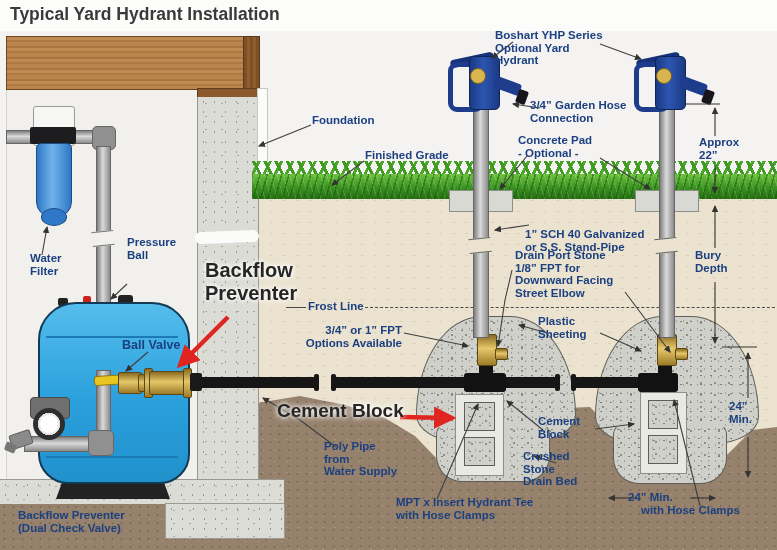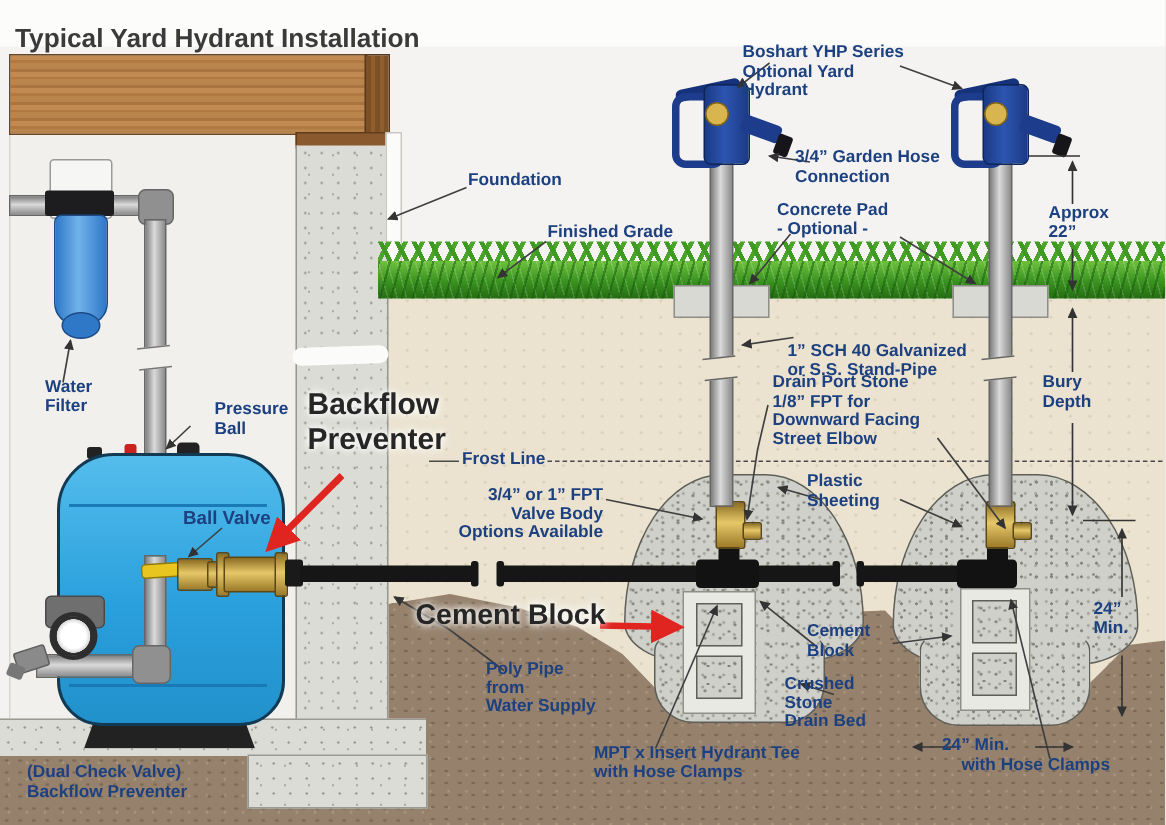--- a/index.html
+++ b/index.html
@@ -1,20 +1,20 @@
 <!DOCTYPE html>
 <html><head>
 <meta charset="utf-8">
 <style>
   html,body{margin:0;padding:0;background:#e9e8e6;}
   .stage{position:relative;width:777px;height:550px;background:#f4f3f1;overflow:hidden;
          font-family:"Liberation Sans",sans-serif;}
   .abs{position:absolute;}
   
-  .title{position:absolute;left:10px;top:15px;font-size:17.5px;font-weight:bold;color:#3a3a3a;}
+  .title{position:absolute;left:10px;top:4px;font-size:17.5px;font-weight:bold;color:#3a3a3a;}
   .lb{position:absolute;color:#1c4080;font-weight:bold;font-size:11.5px;line-height:12.5px;white-space:nowrap;}
   .lbc{}
   .lbr{text-align:right;}
   .lb span{display:block;}
   .dark{position:absolute;color:#262626;font-weight:bold;white-space:nowrap;
         text-shadow:0 0 4px #ffffff,0 0 7px #ffffff;}
   
   .concrete{background-color:#dcdcd6;
     background-image:radial-gradient(#9b9b93 0.8px,transparent 1px),radial-gradient(#aaaaa2 0.7px,transparent 0.9px);
     background-size:11px 10px,16px 13px;}
@@ -239,32 +239,31 @@
       <span>Downward Facing</span>
       <span>Street Elbow</span>
   </div>
   <div class="lb lbc" style="left:695px;top:249px;width:44px;">
     <span>Bury</span>
       <span>Depth</span>
   </div>
   <div class="lb" style="left:308px;top:300px;">Frost Line</div>
   <div class="lb lbr" style="left:250px;top:324px;width:152px;">
     <span>3/4” or 1” FPT</span>
-      <span>Valve Body</span>
       <span>Options Available</span>
   </div>
   <div class="lb lbc" style="left:538px;top:315px;width:70px;">
     <span>Plastic</span>
       <span>Sheeting</span>
   </div>
   <div class="lb" style="left:30px;top:252px;">
     <span>Water</span>
       <span>Filter</span>
   </div>
-  <div class="lb" style="left:127px;top:267px;margin-left:16px;">
+  <div class="lb" style="left:127px;top:236px;">
     <span>Pressure</span>
       <span>Ball</span>
   </div>
   <div class="lb" style="left:122px;top:339px;font-size:12.5px;text-align:center;">Ball Valve</div>
   <div class="dark" style="left:205px;top:259px;font-size:20px;line-height:23px;">
     <span style="display:block">Backflow</span>
       <span style="display:block">Preventer</span>
   </div>
   <div class="dark" style="left:277px;top:400px;font-size:19px;">Cement Block</div>
   <div class="lb lbc" style="left:538px;top:415px;width:60px;">
@@ -287,17 +286,17 @@
   </div>
   <div class="lb lbr" style="left:560px;top:504px;width:180px;">
       <span>with Hose Clamps</span>
   </div>
   <div class="lb lbc" style="left:729px;top:400px;width:40px;">
     <span>24”</span>
       <span>Min.</span>
   </div>
   <div class="lb lbc" style="left:628px;top:491px;width:70px;">24” Min.</div>
   <div class="lb lbc" style="left:18px;top:509px;width:170px;">
-    <span>(Dual Check Valve)</span>
-      <span>Backflow Preventer</span>
+    <span>Backflow Preventer</span>
+      <span>(Dual Check Valve)</span>
   </div>
 
 </div>
 
 </body></html>

